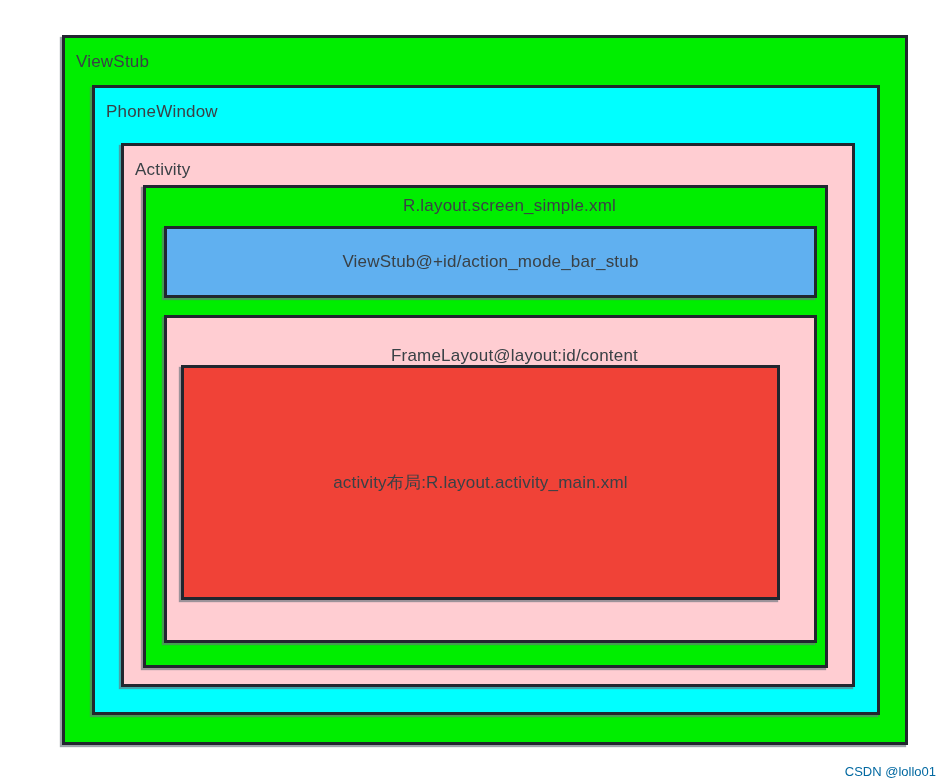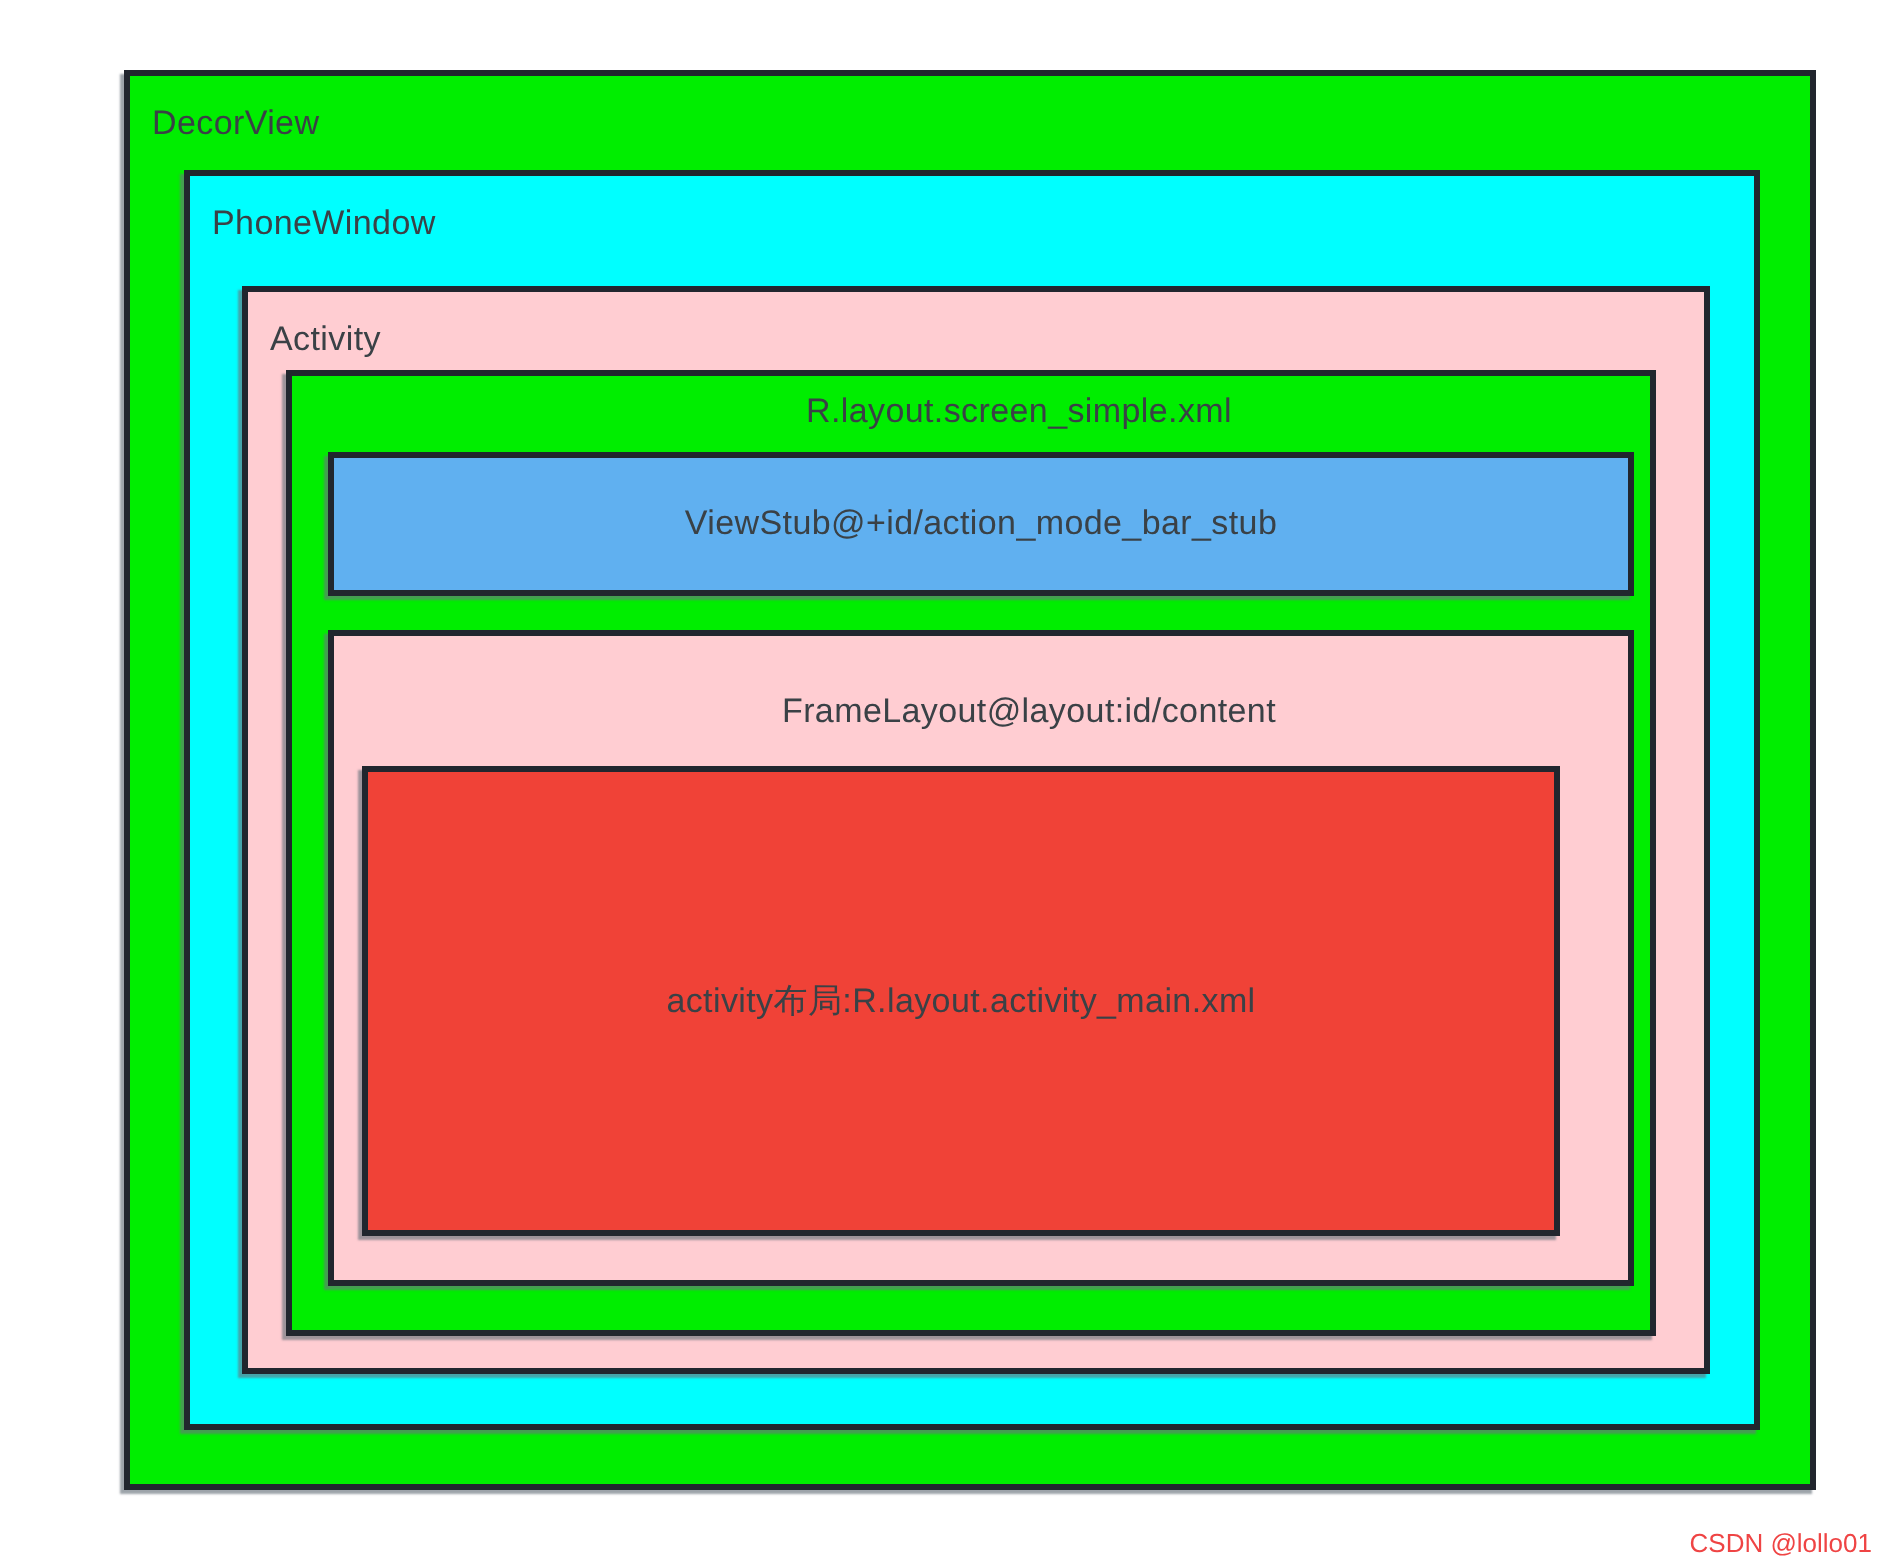--- a/index.html
+++ b/index.html
@@ -52,39 +52,39 @@
     justify-content: center;
     text-align: center;
   }
 
   #box-activity      { left: 62px;  top: 35px;  width: 846px; height: 710px; background: #00ee00; }
   #box-phone-window  { left: 92px;  top: 85px;  width: 788px; height: 630px; background: #00ffff; }
   #box-decor-view    { left: 121px; top: 143px; width: 734px; height: 544px; background: #ffcdd2; }
   #box-screen-simple { left: 143px; top: 185px; width: 685px; height: 483px; background: #00ee00; }
   #box-view-stub     { left: 164px; top: 226px; width: 653px; height: 72px;  background: #60b0f0; }
   #box-content-frame { left: 164px; top: 315px; width: 653px; height: 328px; background: #ffcdd2; }
-  #box-activity-main { left: 181px; top: 383px; width: 599px; height: 235px; background: #f04237; }
+  #box-activity-main { left: 181px; top: 365px; width: 599px; height: 235px; background: #f04237; }
 
   #box-content-frame .label-topcenter { top: 28px; }
 
   .watermark {
     position: absolute;
     right: 9px;
     bottom: 5px;
     font-size: 13px;
-    color: #ef4444;
+    color: #0369a1;
   }
 </style>
 </head>
 <body>
 
 <div class="canvas">
 
   <div class="node" id="box-activity">
-    <span class="node-label label-topleft">DecorView</span>
+    <span class="node-label label-topleft">ViewStub</span>
   </div>
 
   <div class="node" id="box-phone-window">
     <span class="node-label label-topleft">PhoneWindow</span>
   </div>
 
   <div class="node" id="box-decor-view">
     <span class="node-label label-topleft">Activity</span>
   </div>
 

